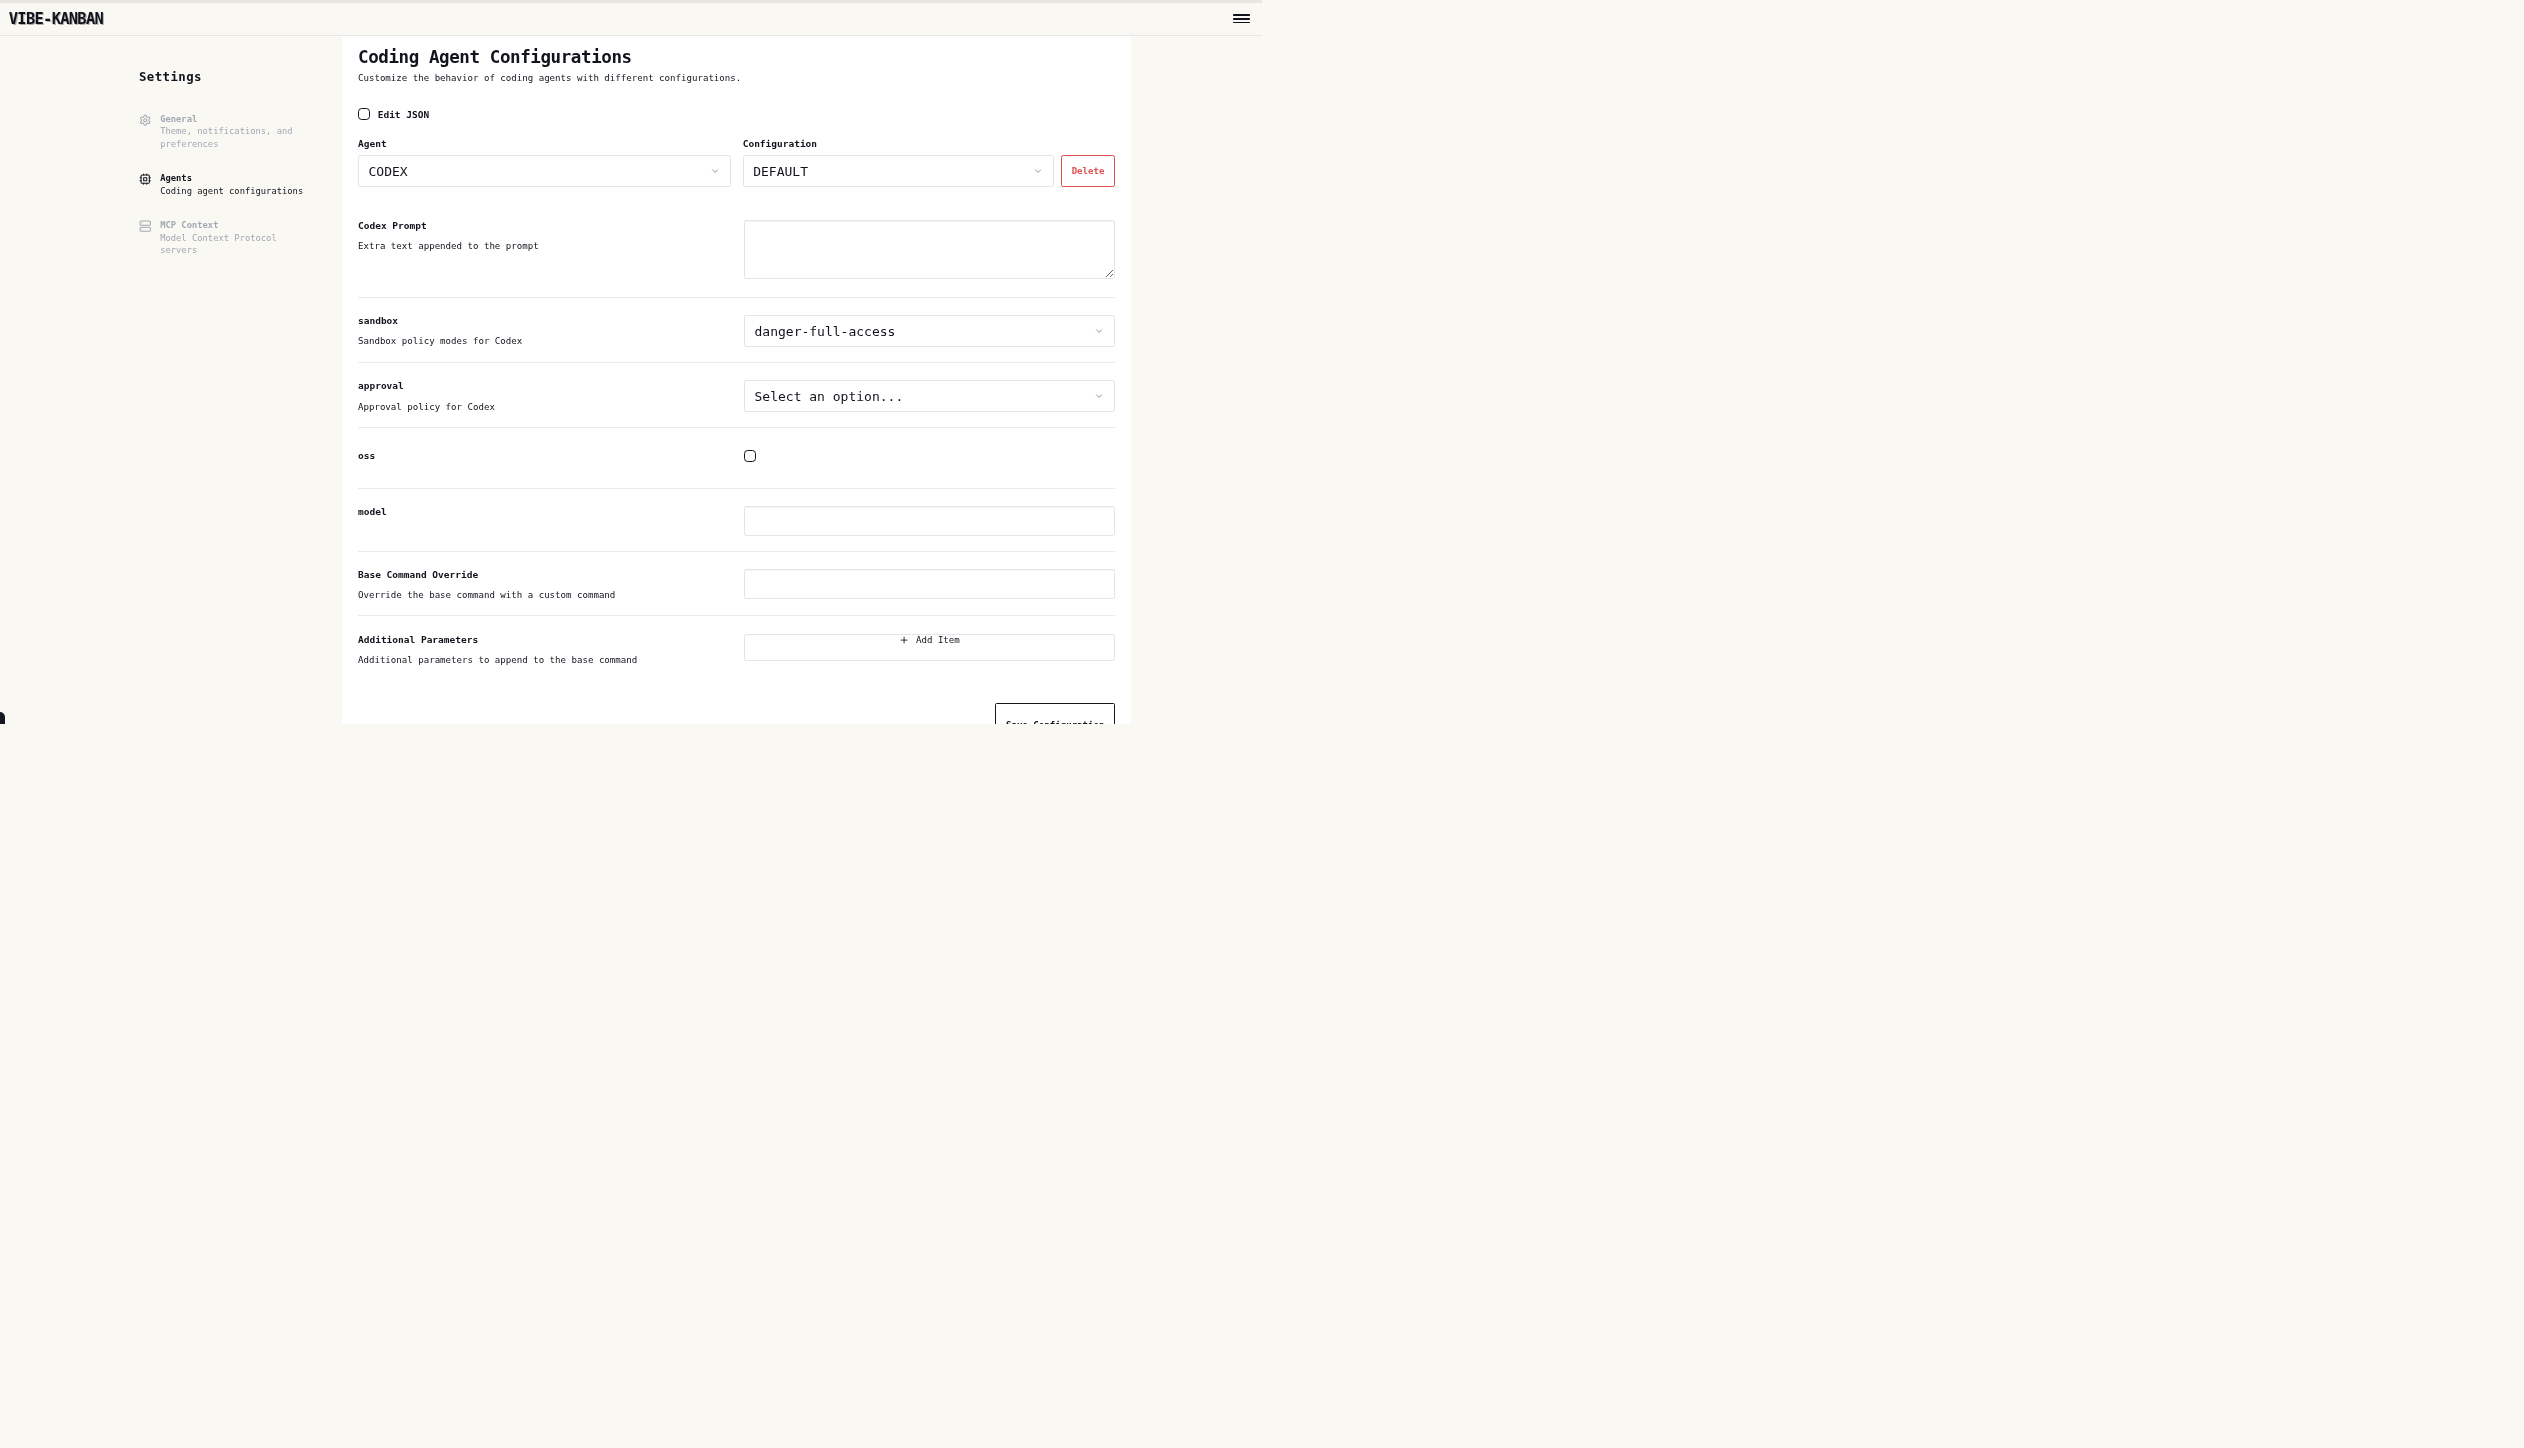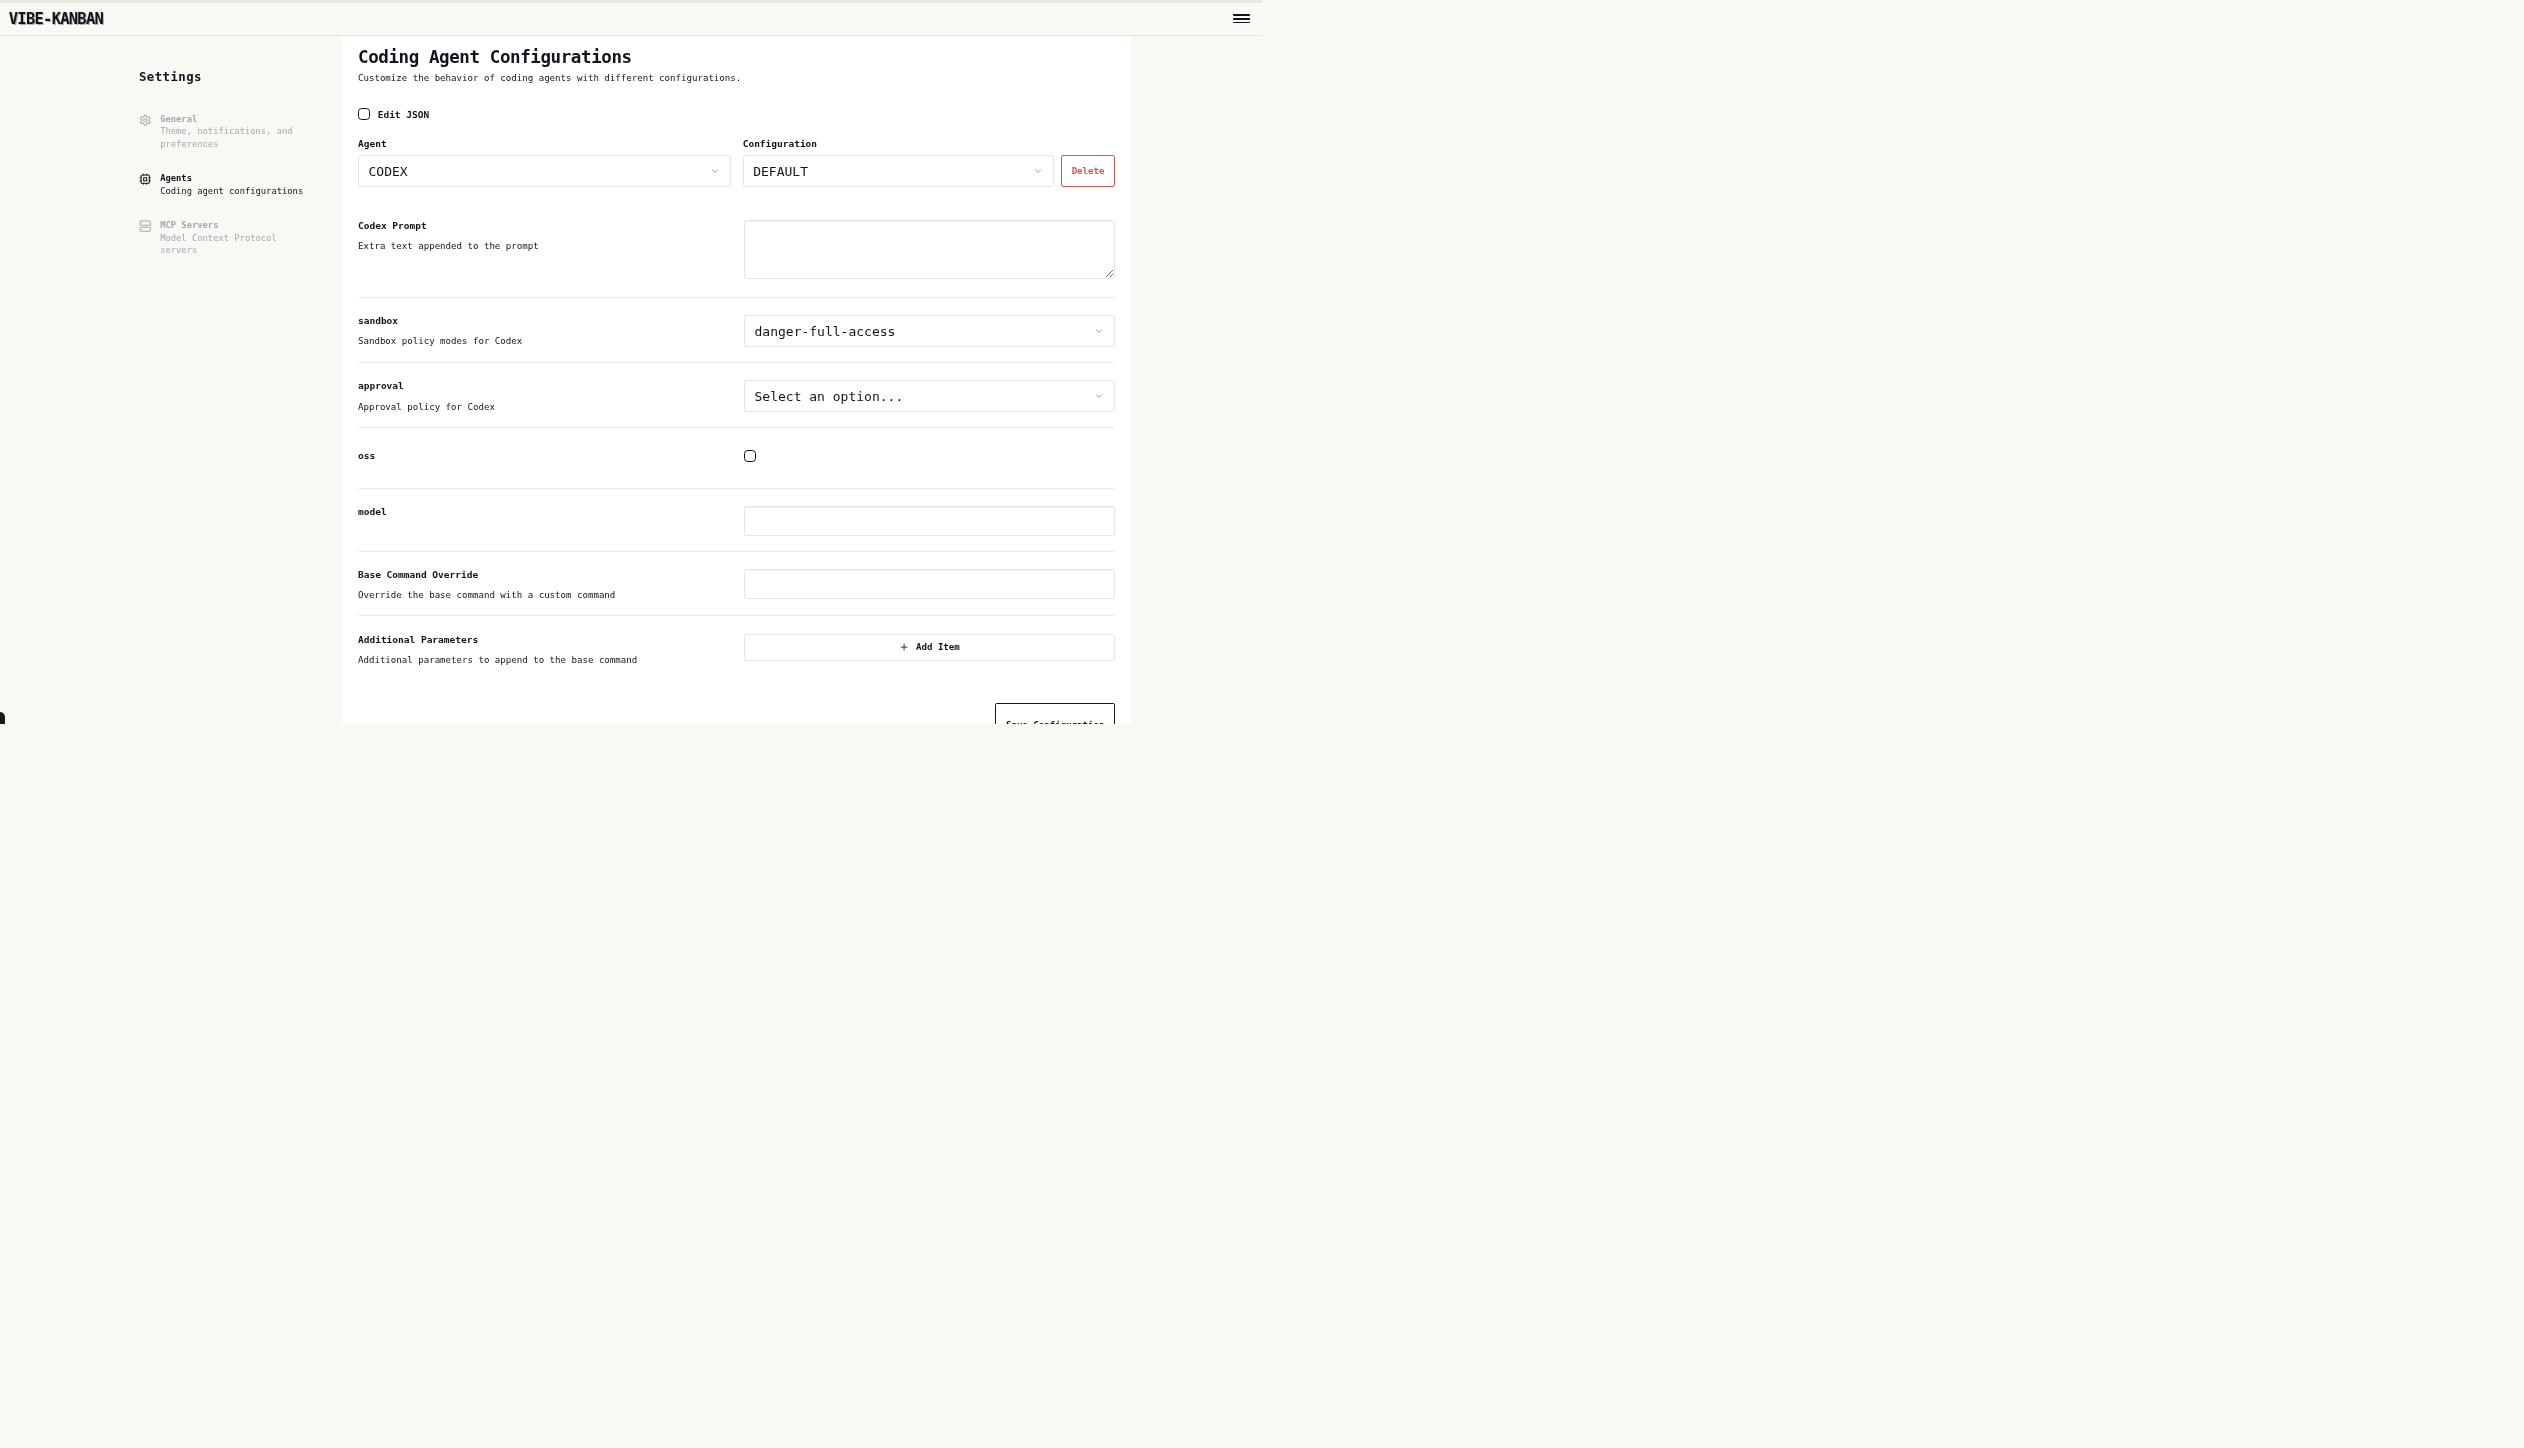--- a/index.html
+++ b/index.html
@@ -77,22 +77,22 @@
     background:#fff; font-family:inherit; font-size:9.1px; padding:5.8px 7.3px; outline:none;
     box-shadow:inset 0 0.7px 0 #f0f1f4;
   }
   input.ti {
     width:100%; height:30px; border:0.7px solid #e3e5e9; border-radius:2.2px;
     background:#fff; font-family:inherit; font-size:9.1px; padding:0 7.3px; outline:none;
     box-shadow:inset 0 0.7px 0 #f0f1f4;
   }
   .btn-additem {
     width:100%; height:27px; background:#fff; border:0.7px solid #e3e5e9; border-radius:2.2px;
-    display:flex; align-items:center; justify-content:center; gap:6.6px;
-    font-family:inherit; font-size:9.1px; font-weight:700; color:#12141d; cursor:pointer;
+    display:flex; justify-content:center; gap:6.6px;
+    font-family:inherit; font-size:9.1px; font-weight:400; color:#12141d; cursor:pointer;
   }
   .savebar { display:flex; justify-content:flex-end; margin-top:23.4px; }
   .btn-save {
     height:44px; padding:0 9.5px; background:#fff; border:1.5px solid #14161d; border-radius:1.5px;
     font-family:inherit; font-size:9.1px; font-weight:700; color:#12141d; cursor:pointer;
   }
   .corner-peek {
     position:absolute; left:0; bottom:0; width:5.1px; height:11.7px;
     background:#16181f; border-radius:0 5.8px 0 0;
   }
@@ -144,21 +144,21 @@
       </div>
       <div class="nav-item muted">
         <span class="ic">
           <svg width="12.4" height="12.4" viewBox="0 0 24 24" fill="none" stroke="#a2a8b3" stroke-width="2" stroke-linecap="round" stroke-linejoin="round">
               <rect x="2" y="2" width="20" height="8" rx="2"></rect>
               <rect x="2" y="14" width="20" height="8" rx="2"></rect>
               <path d="M6 6h.01M6 18h.01"></path>
             </svg>
         </span>
         <span class="txt">
-          <span class="t">MCP Servers</span><br>
+          <span class="t">MCP Context</span><br>
           <span>Model Context Protocol servers</span>
         </span>
       </div>
     </div>
   </div>
 
   <div class="main">
     <h1>Coding Agent Configurations</h1>
     <div class="subtitle">Customize the behavior of coding agents with different configurations.</div>
 

